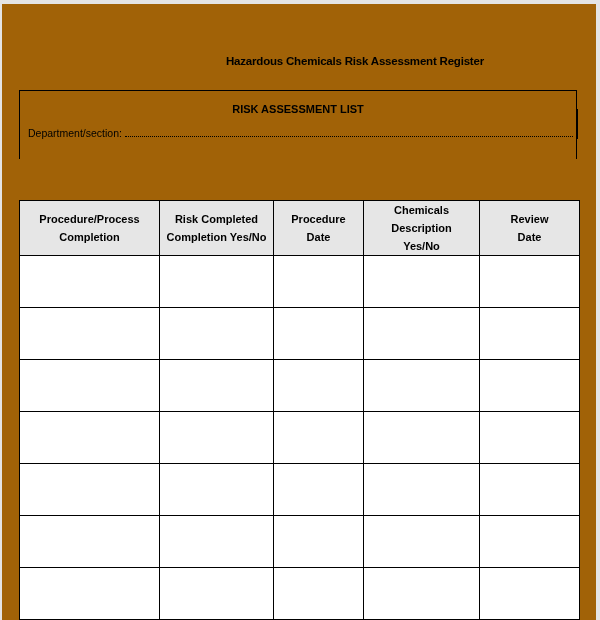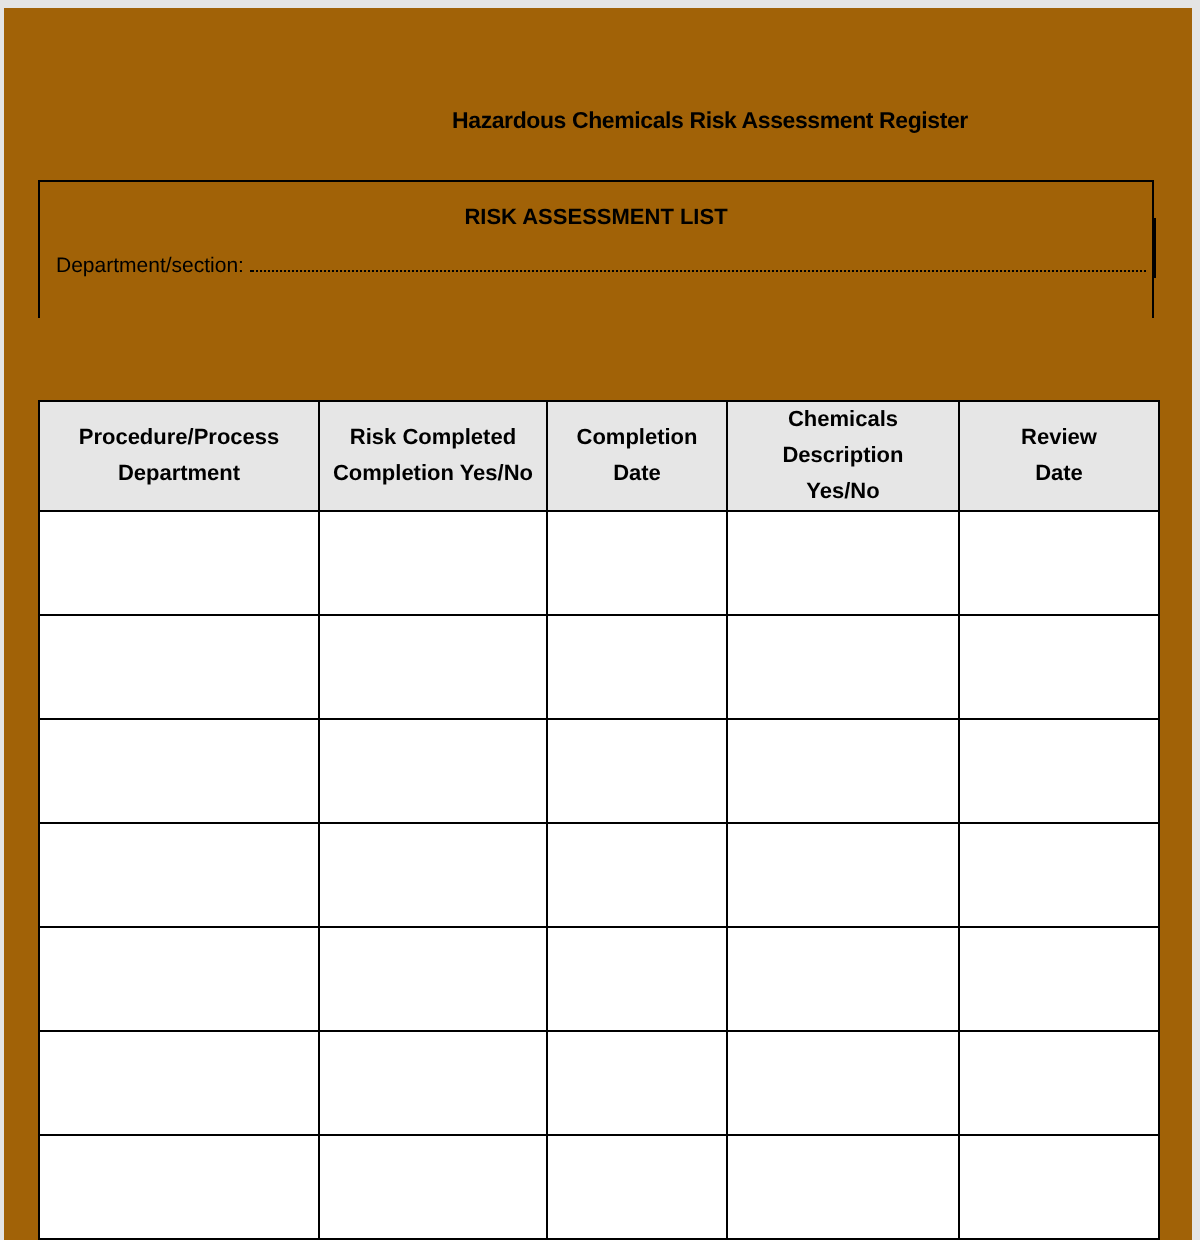--- a/index.html
+++ b/index.html
@@ -65,28 +65,28 @@
       <col style="width:140px">
         <col style="width:114px">
         <col style="width:90px">
         <col style="width:116px">
         <col style="width:100px">
     </colgroup>
     <thead>
       <tr>
         <th>
           <div>Procedure/Process</div>
-          <div>Department</div>
+          <div>Completion</div>
         </th>
         <th>
           <div>Risk Completed</div>
           <div>Completion Yes/No</div>
         </th>
         <th>
-          <div>Completion</div>
+          <div>Procedure</div>
           <div>Date</div>
         </th>
         <th>
           <div>Chemicals</div>
           <div>Description</div>
           <div>Yes/No</div>
         </th>
         <th>
           <div>Review</div>
           <div>Date</div>

